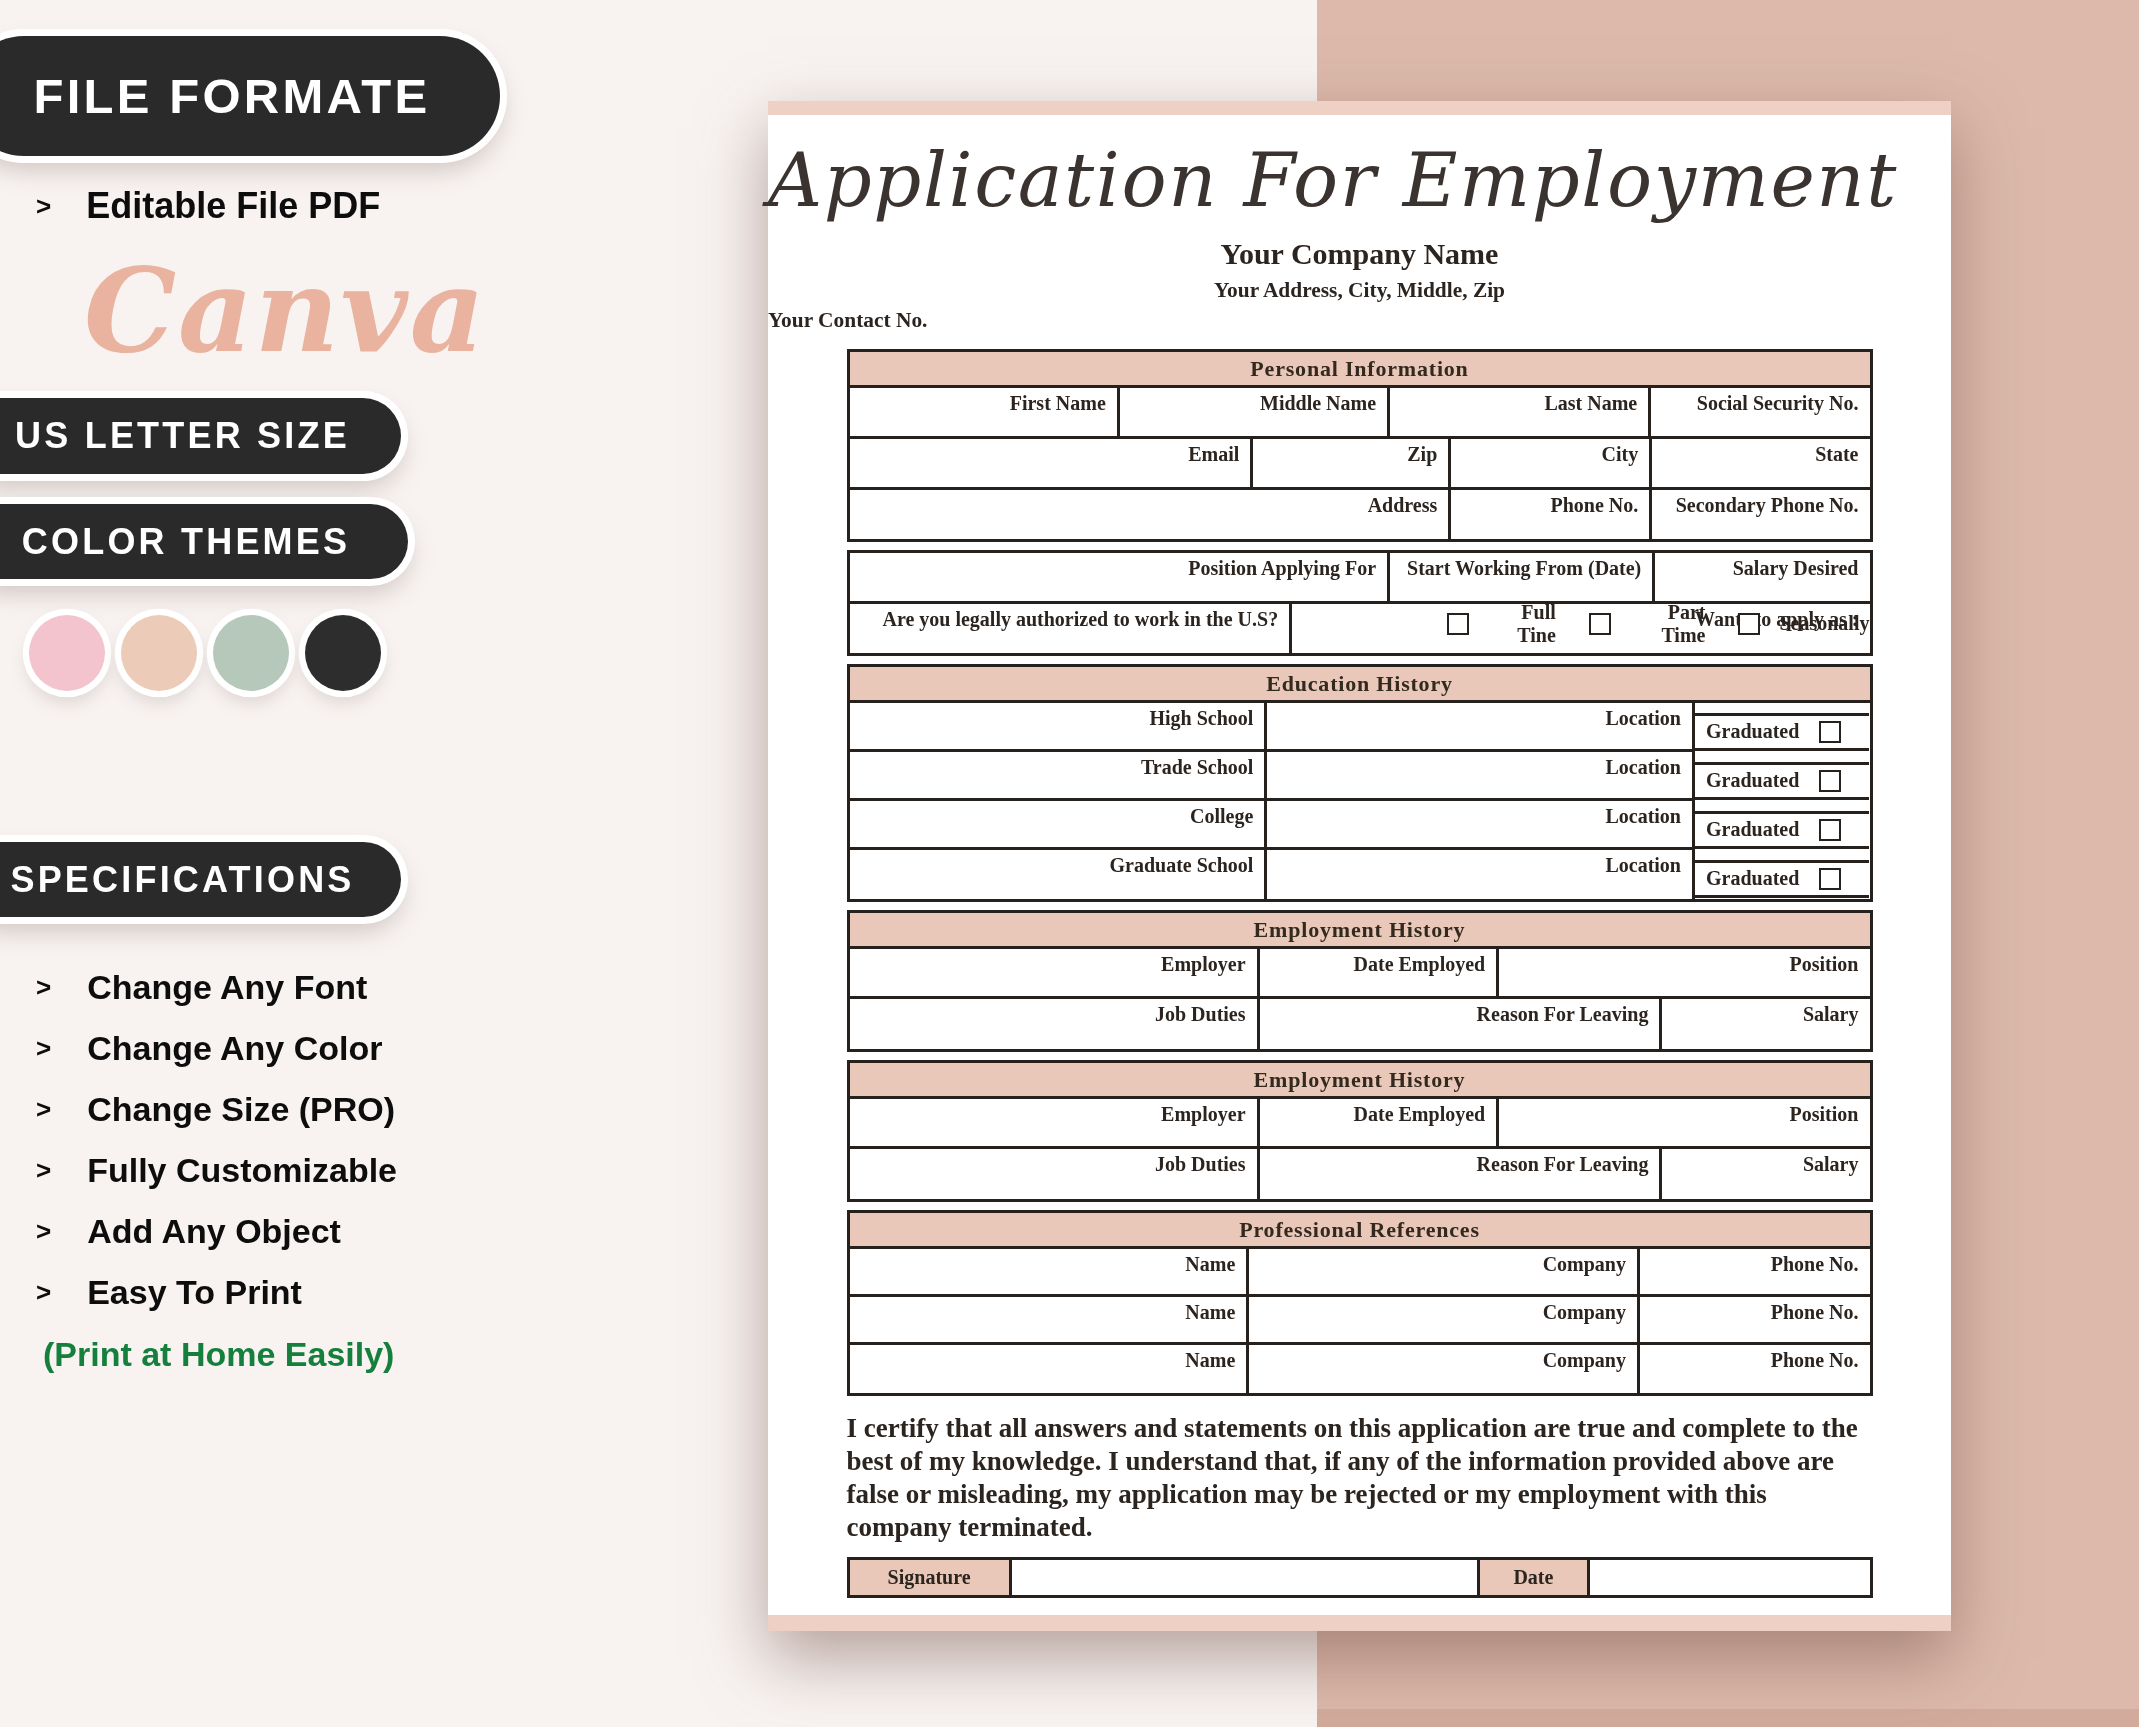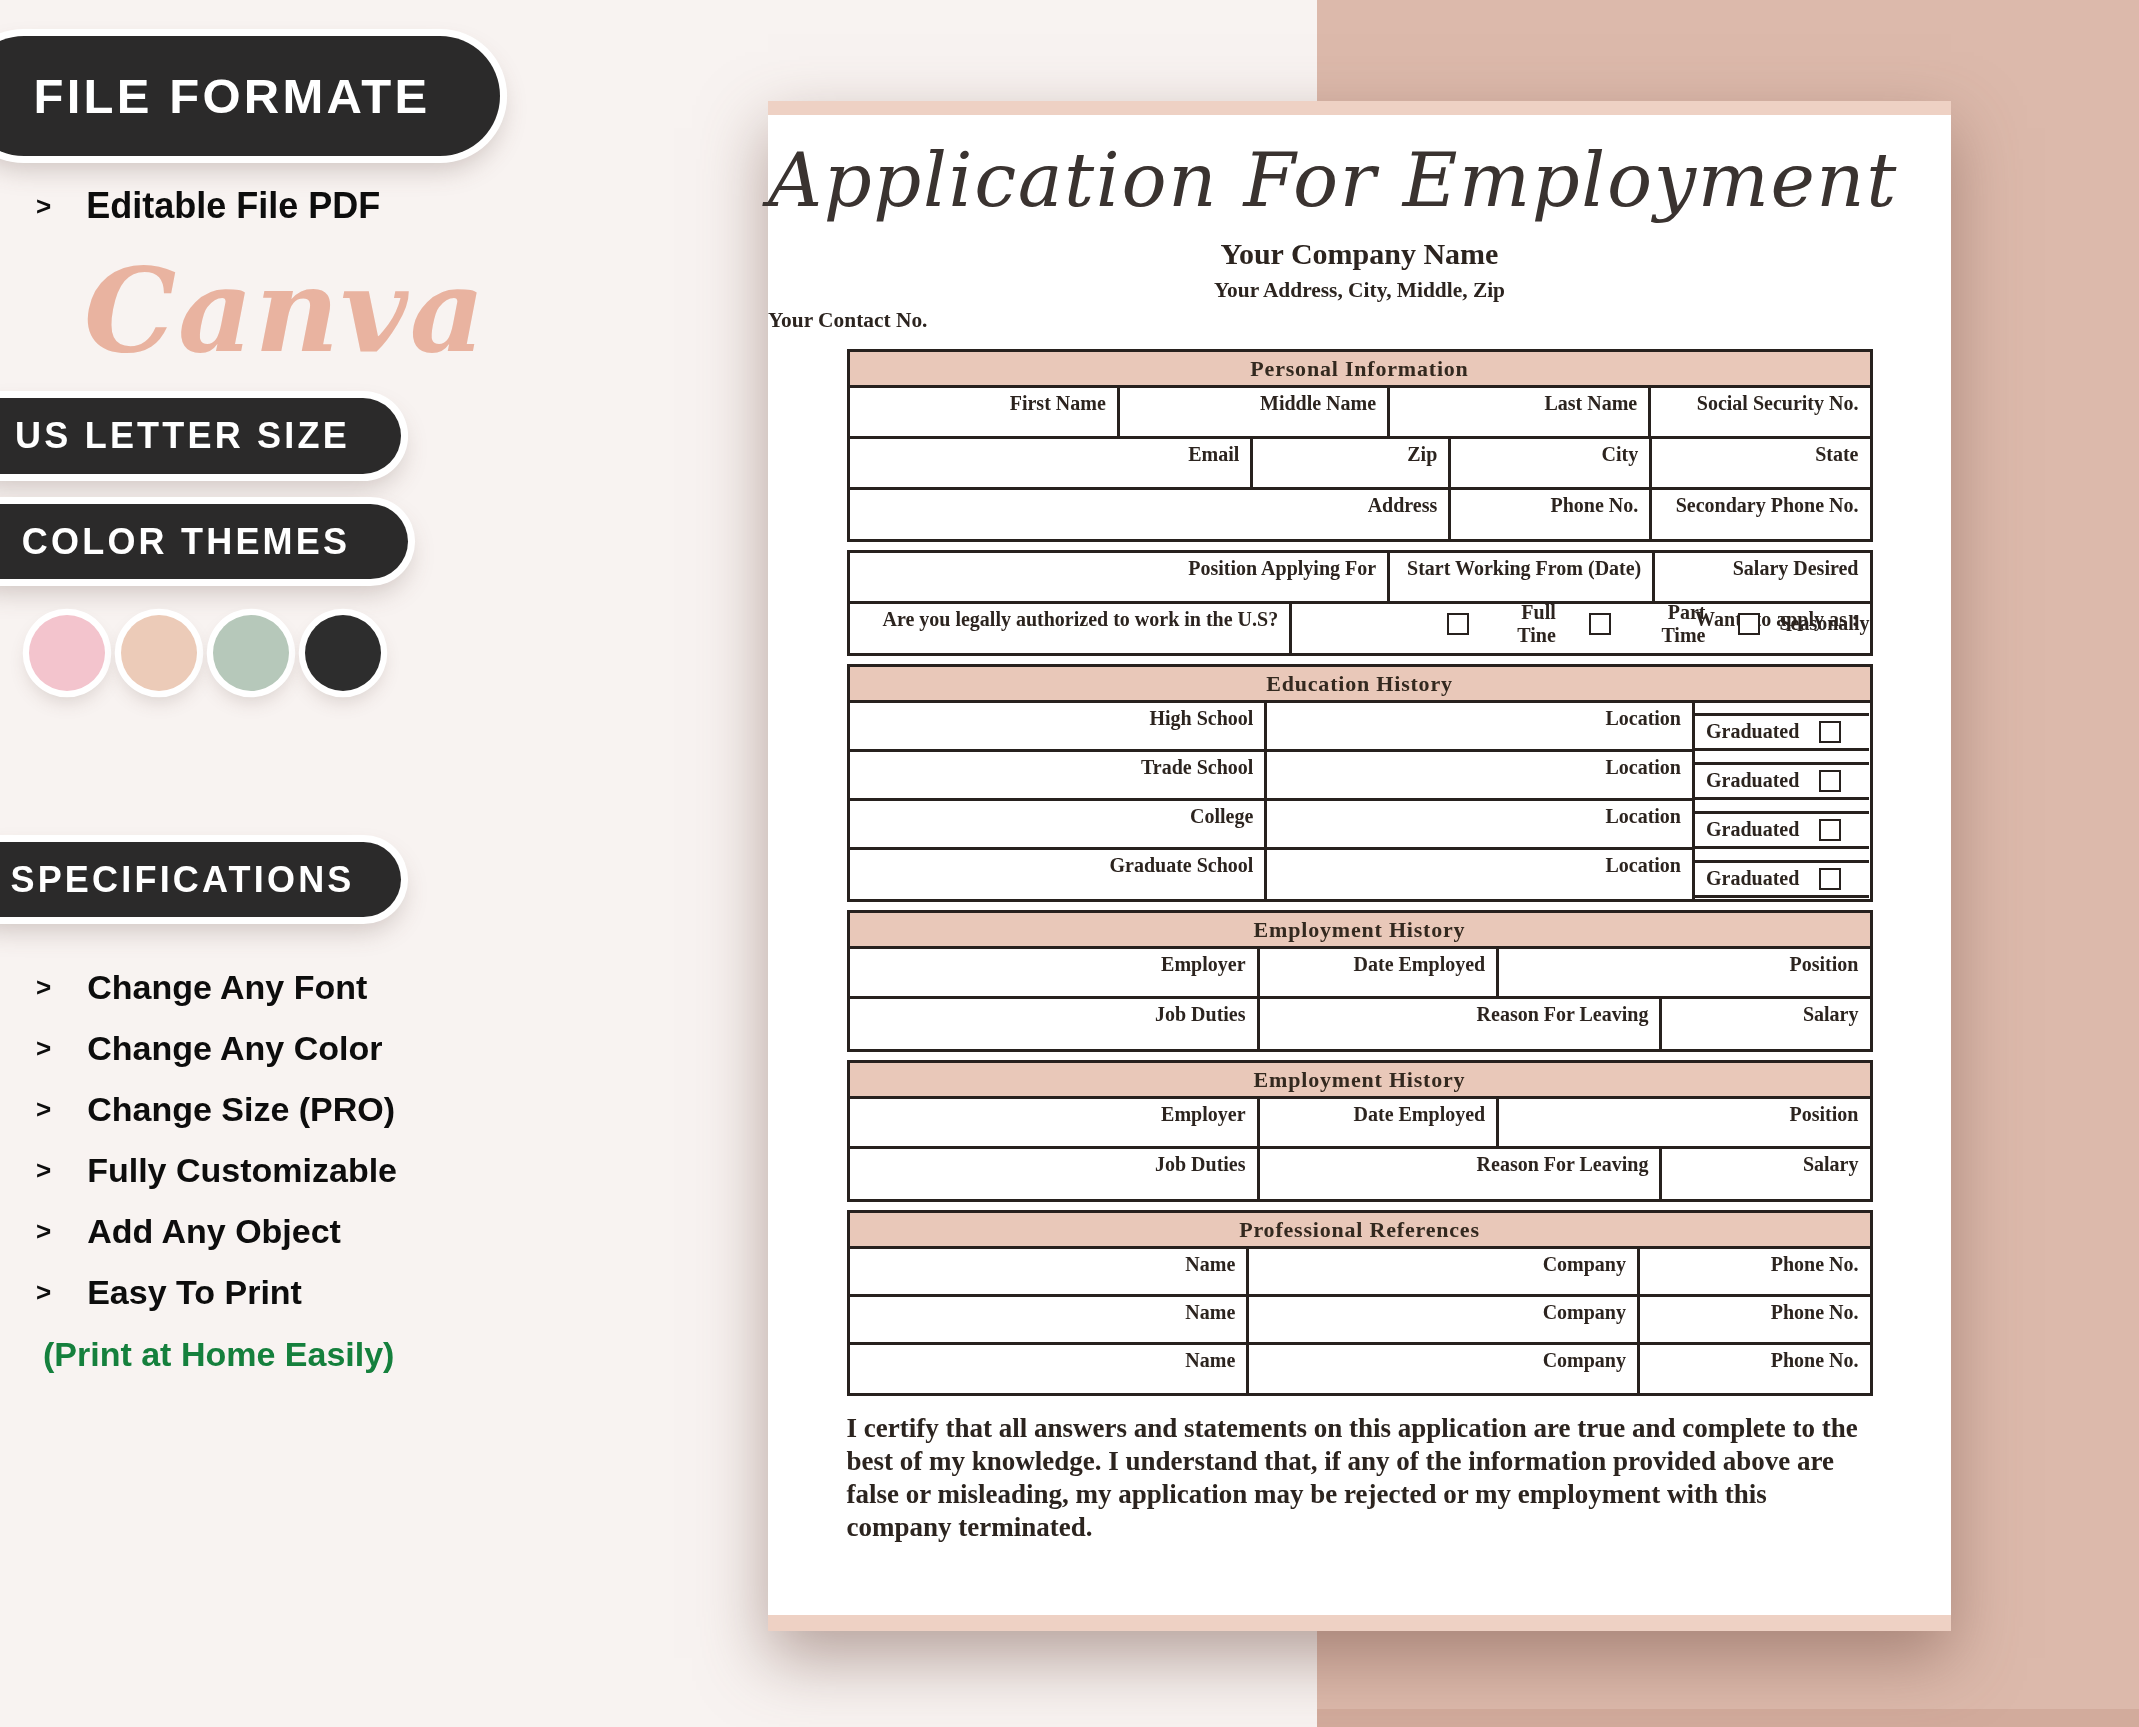--- a/index.html
+++ b/index.html
@@ -309,15 +309,25 @@
         <div class="trow h61 last">
           <div class="tcell" style="width:39.2%"><span>Name</span></div>
           <div class="tcell" style="width:38.3%"><span>Company</span></div>
           <div class="tcell lastc" style="width:22.5%"><span>Phone No.</span></div>
         </div>
       </div>
     </div>
 
     <p class="cert">I certify that all answers and statements on this application are true and complete to the best of my knowledge. I understand that, if any of the information provided above are false or misleading, my application may be rejected or my employment with this company terminated.</p>
 
+    <div class="sigbar">
+      <div class="sigcell pink" style="width:15.9%">
+          <span>Signature</span>
+        </div>
+      <div class="sigcell" style="width:45.9%"></div>
+      <div class="sigcell pink" style="width:10.8%">
+          <span>Date</span>
+        </div>
+      <div class="sigcell lastc" style="width:27.4%"></div>
+    </div>
   </main>
 </div>
 
 
 </body></html>

